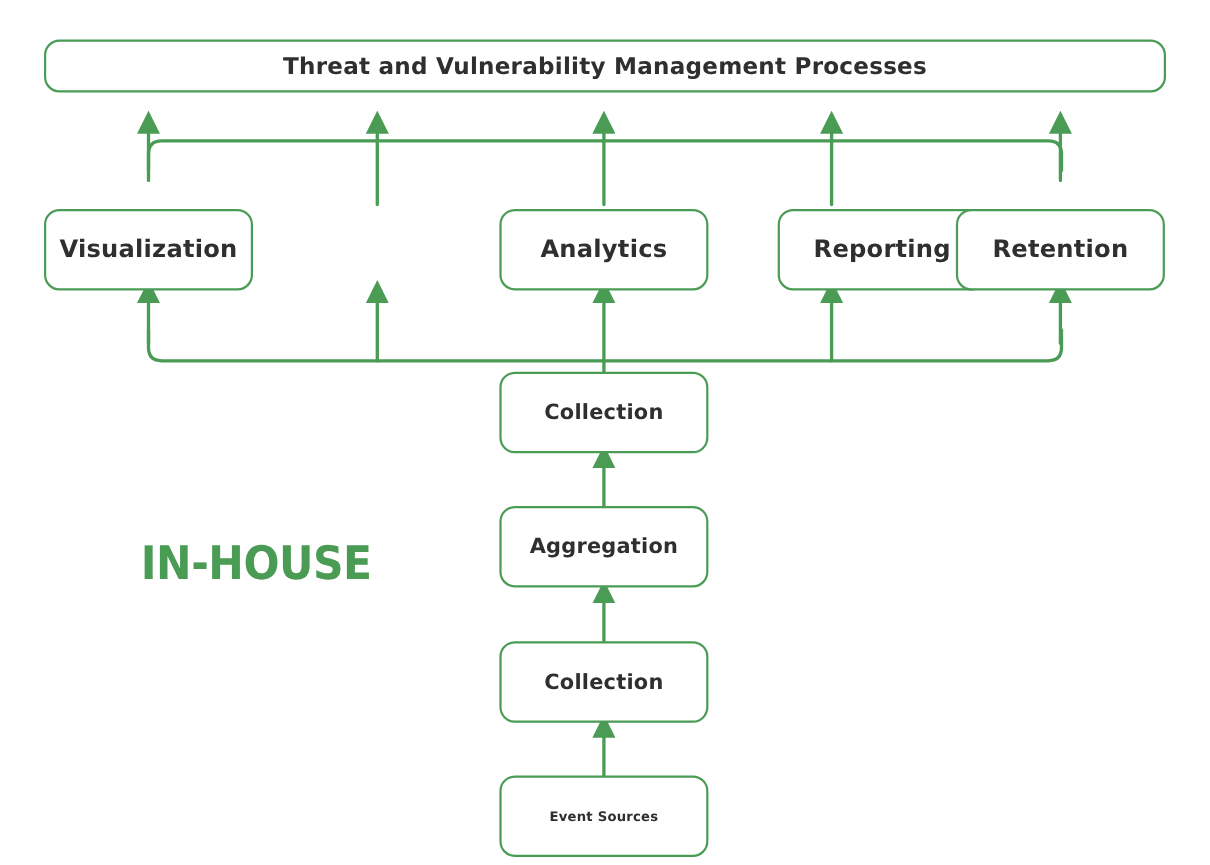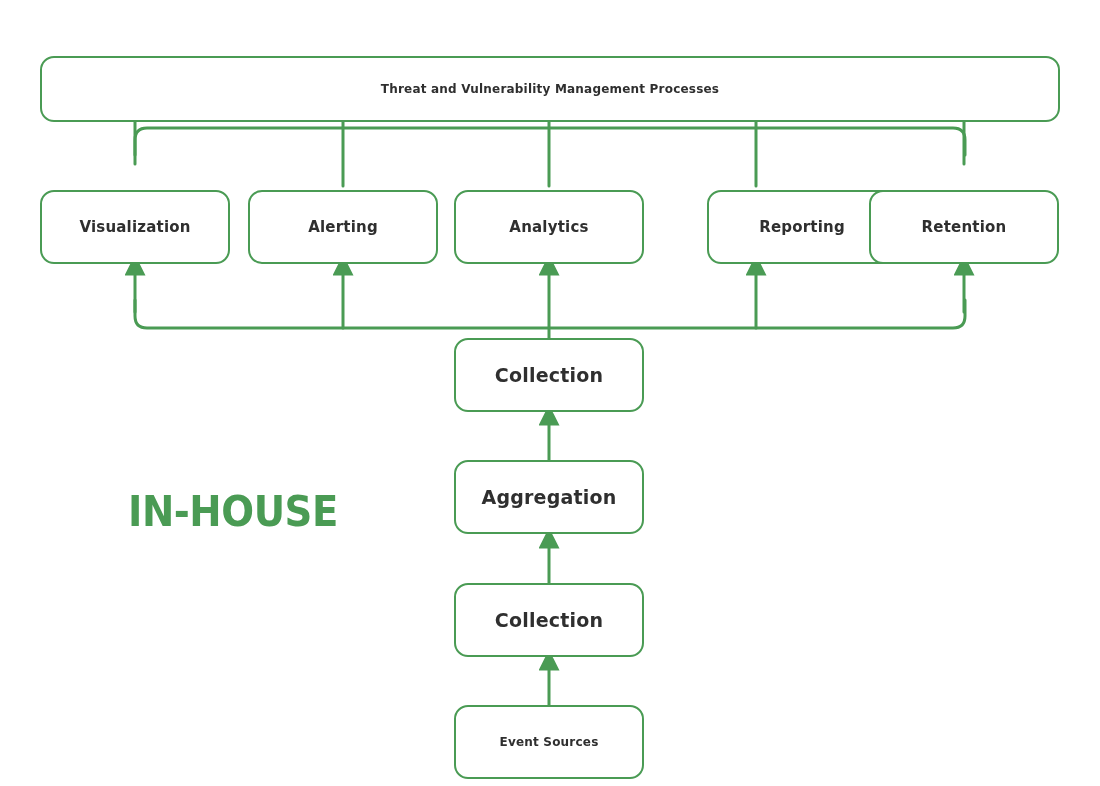--- a/index.html
+++ b/index.html
@@ -33,30 +33,30 @@
     align-items: center;
     justify-content: center;
     color: #2f2f2f;
     font-weight: bold;
     letter-spacing: 0.2px;
     z-index: 2;
   }
 
   .node-top {
     left: 40px;
-    top: 56px;
+    top: 36px;
     width: 1020px;
-    height: 66px;
-    font-size: 12px;
+    height: 48px;
+    font-size: 21px;
   }
 
   .node-row2 {
     top: 190px;
     height: 74px;
-    font-size: 15px;
+    font-size: 22px;
   }
   .node-visualization { left: 40px;  width: 190px; }
   .node-alerting      { left: 248px; width: 190px; }
   .node-analytics     { left: 454px; width: 190px; }
   .node-reporting     { left: 661px; width: 190px; margin-left: 46px; }
   .node-retention     { left: 869px; width: 190px; }
 
   .node-stack {
     left: 454px;
     width: 190px;
@@ -126,23 +126,20 @@
   </svg>
 
   <div class="node node-top">
     <span>Threat and Vulnerability Management Processes</span>
   </div>
 
   <div class="node node-row2 node-visualization">
     <span>Visualization</span>
   </div>
 
-  <div class="node node-row2 node-alerting">
-    <span>Alerting</span>
-  </div>
 
   <div class="node node-row2 node-analytics">
     <span>Analytics</span>
   </div>
 
   <div class="node node-row2 node-reporting">
     <span>Reporting</span>
   </div>
 
   <div class="node node-row2 node-retention">

